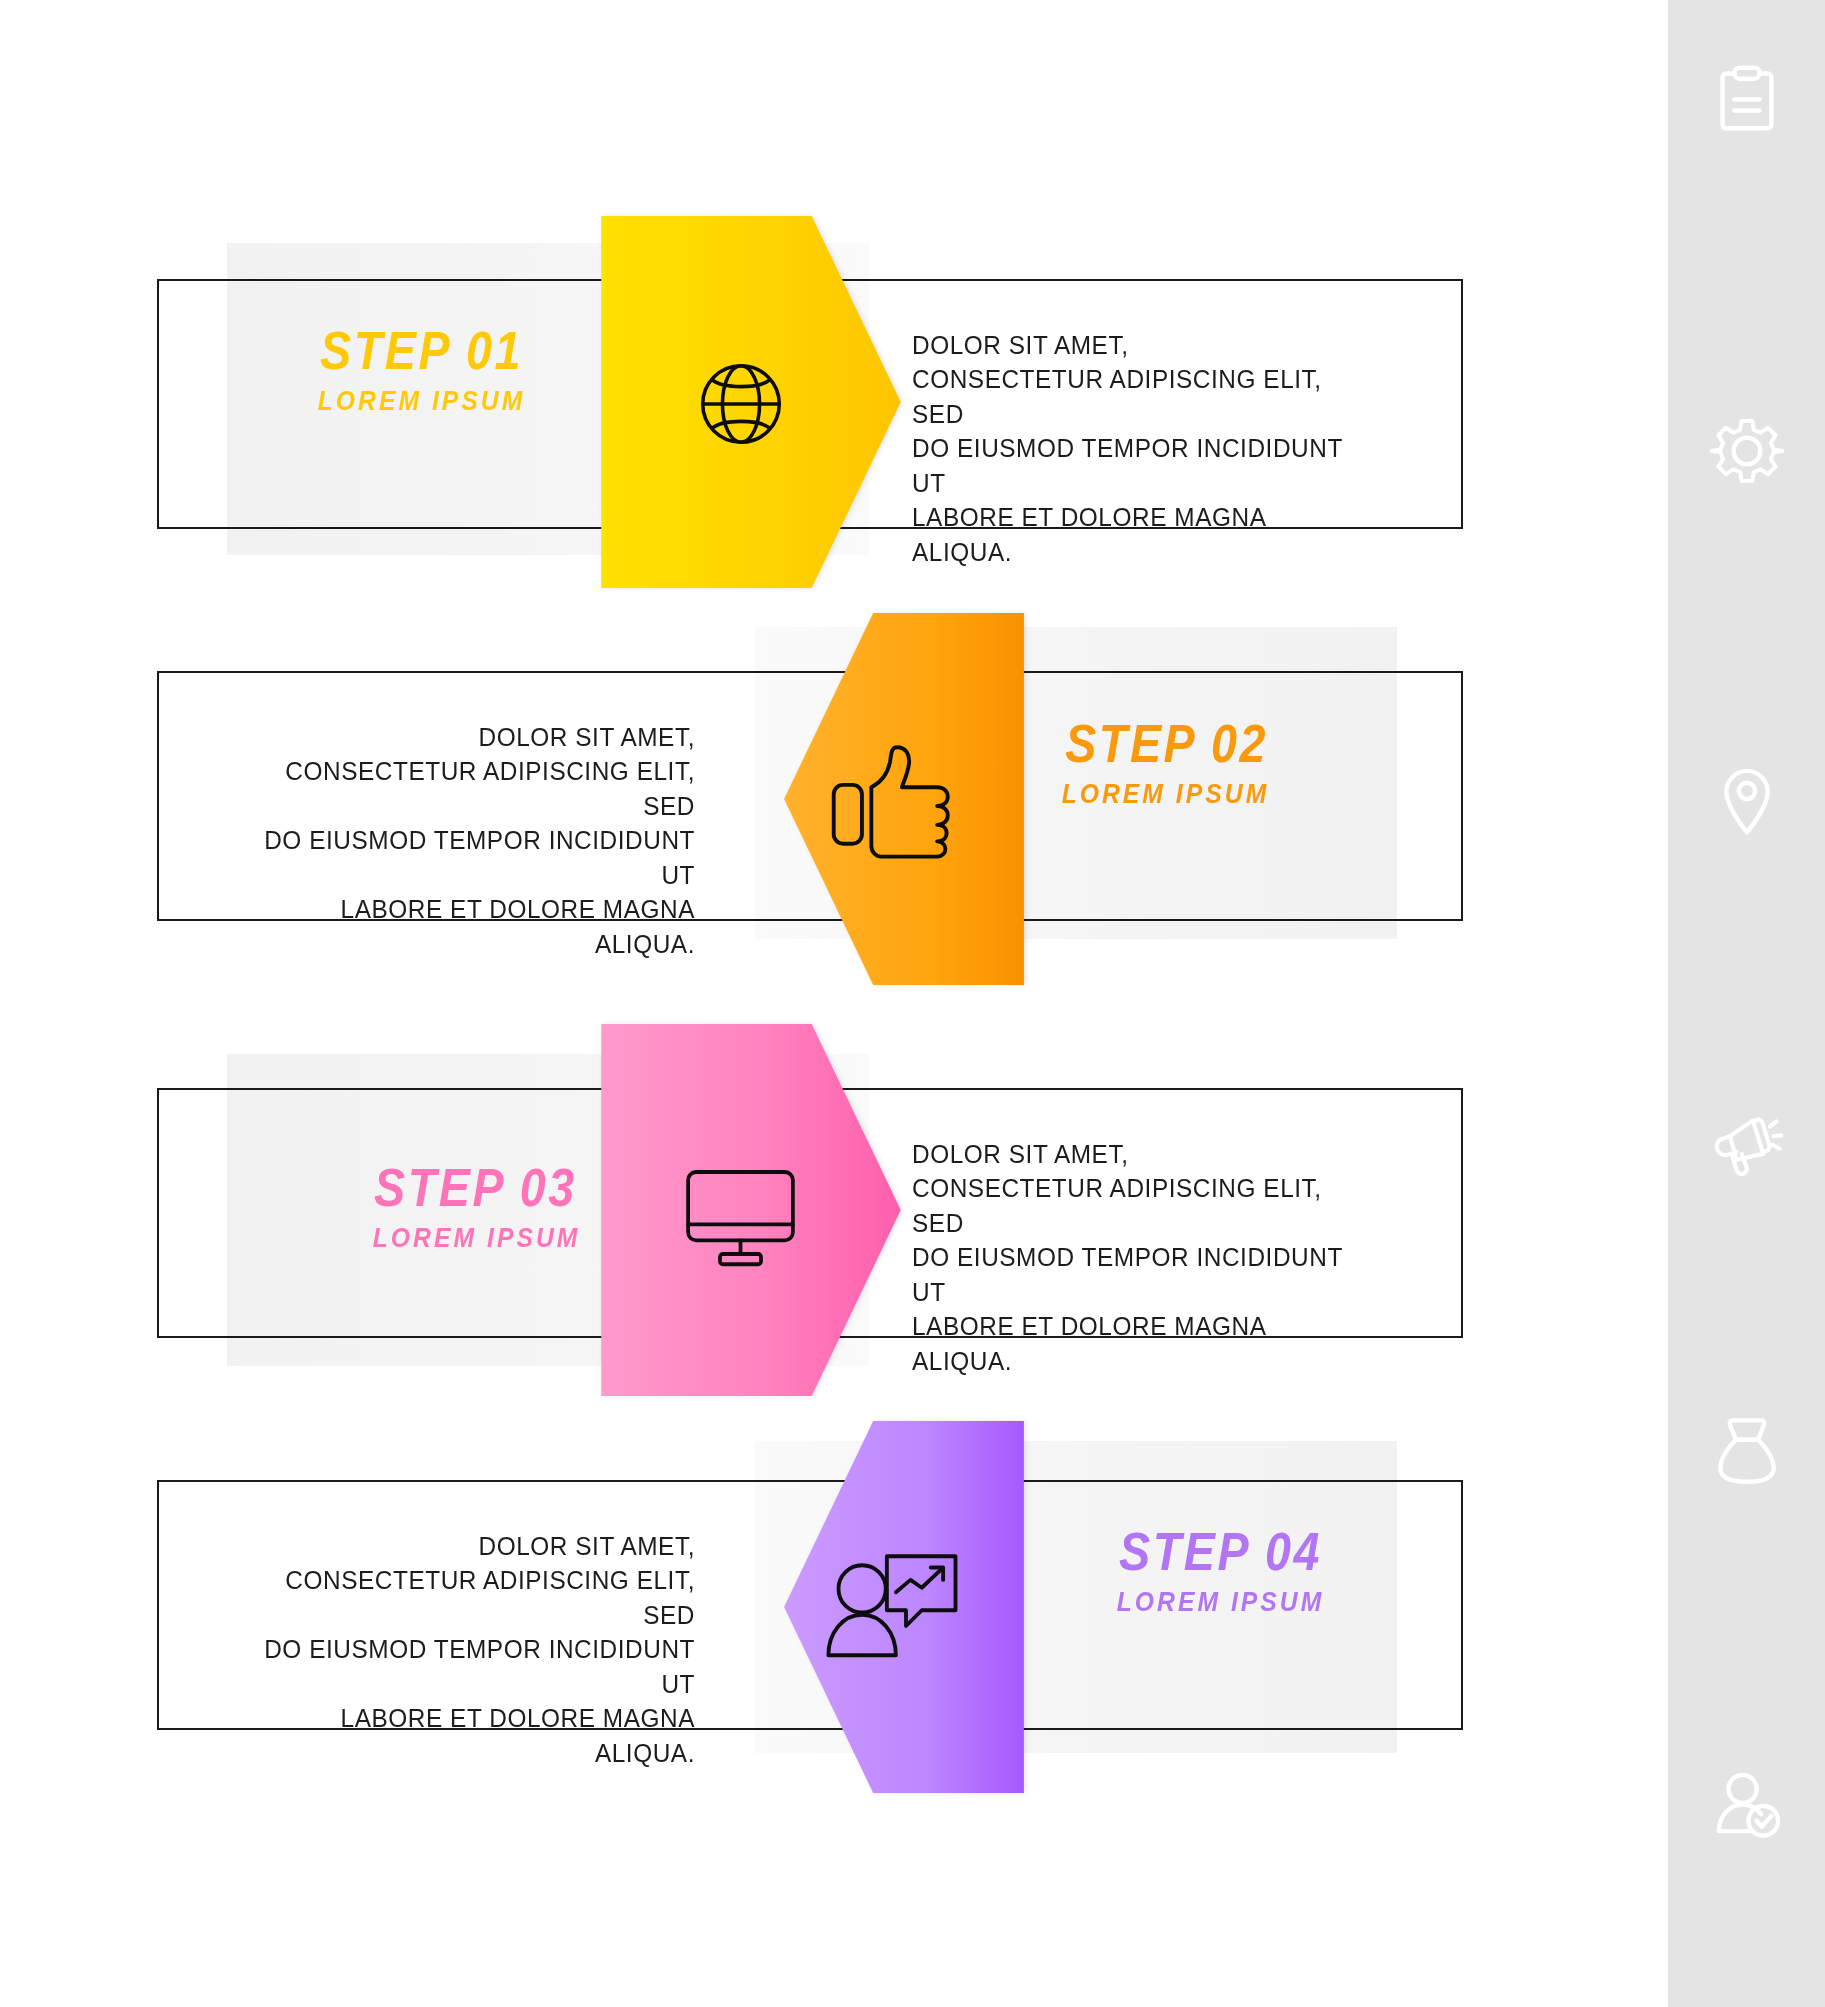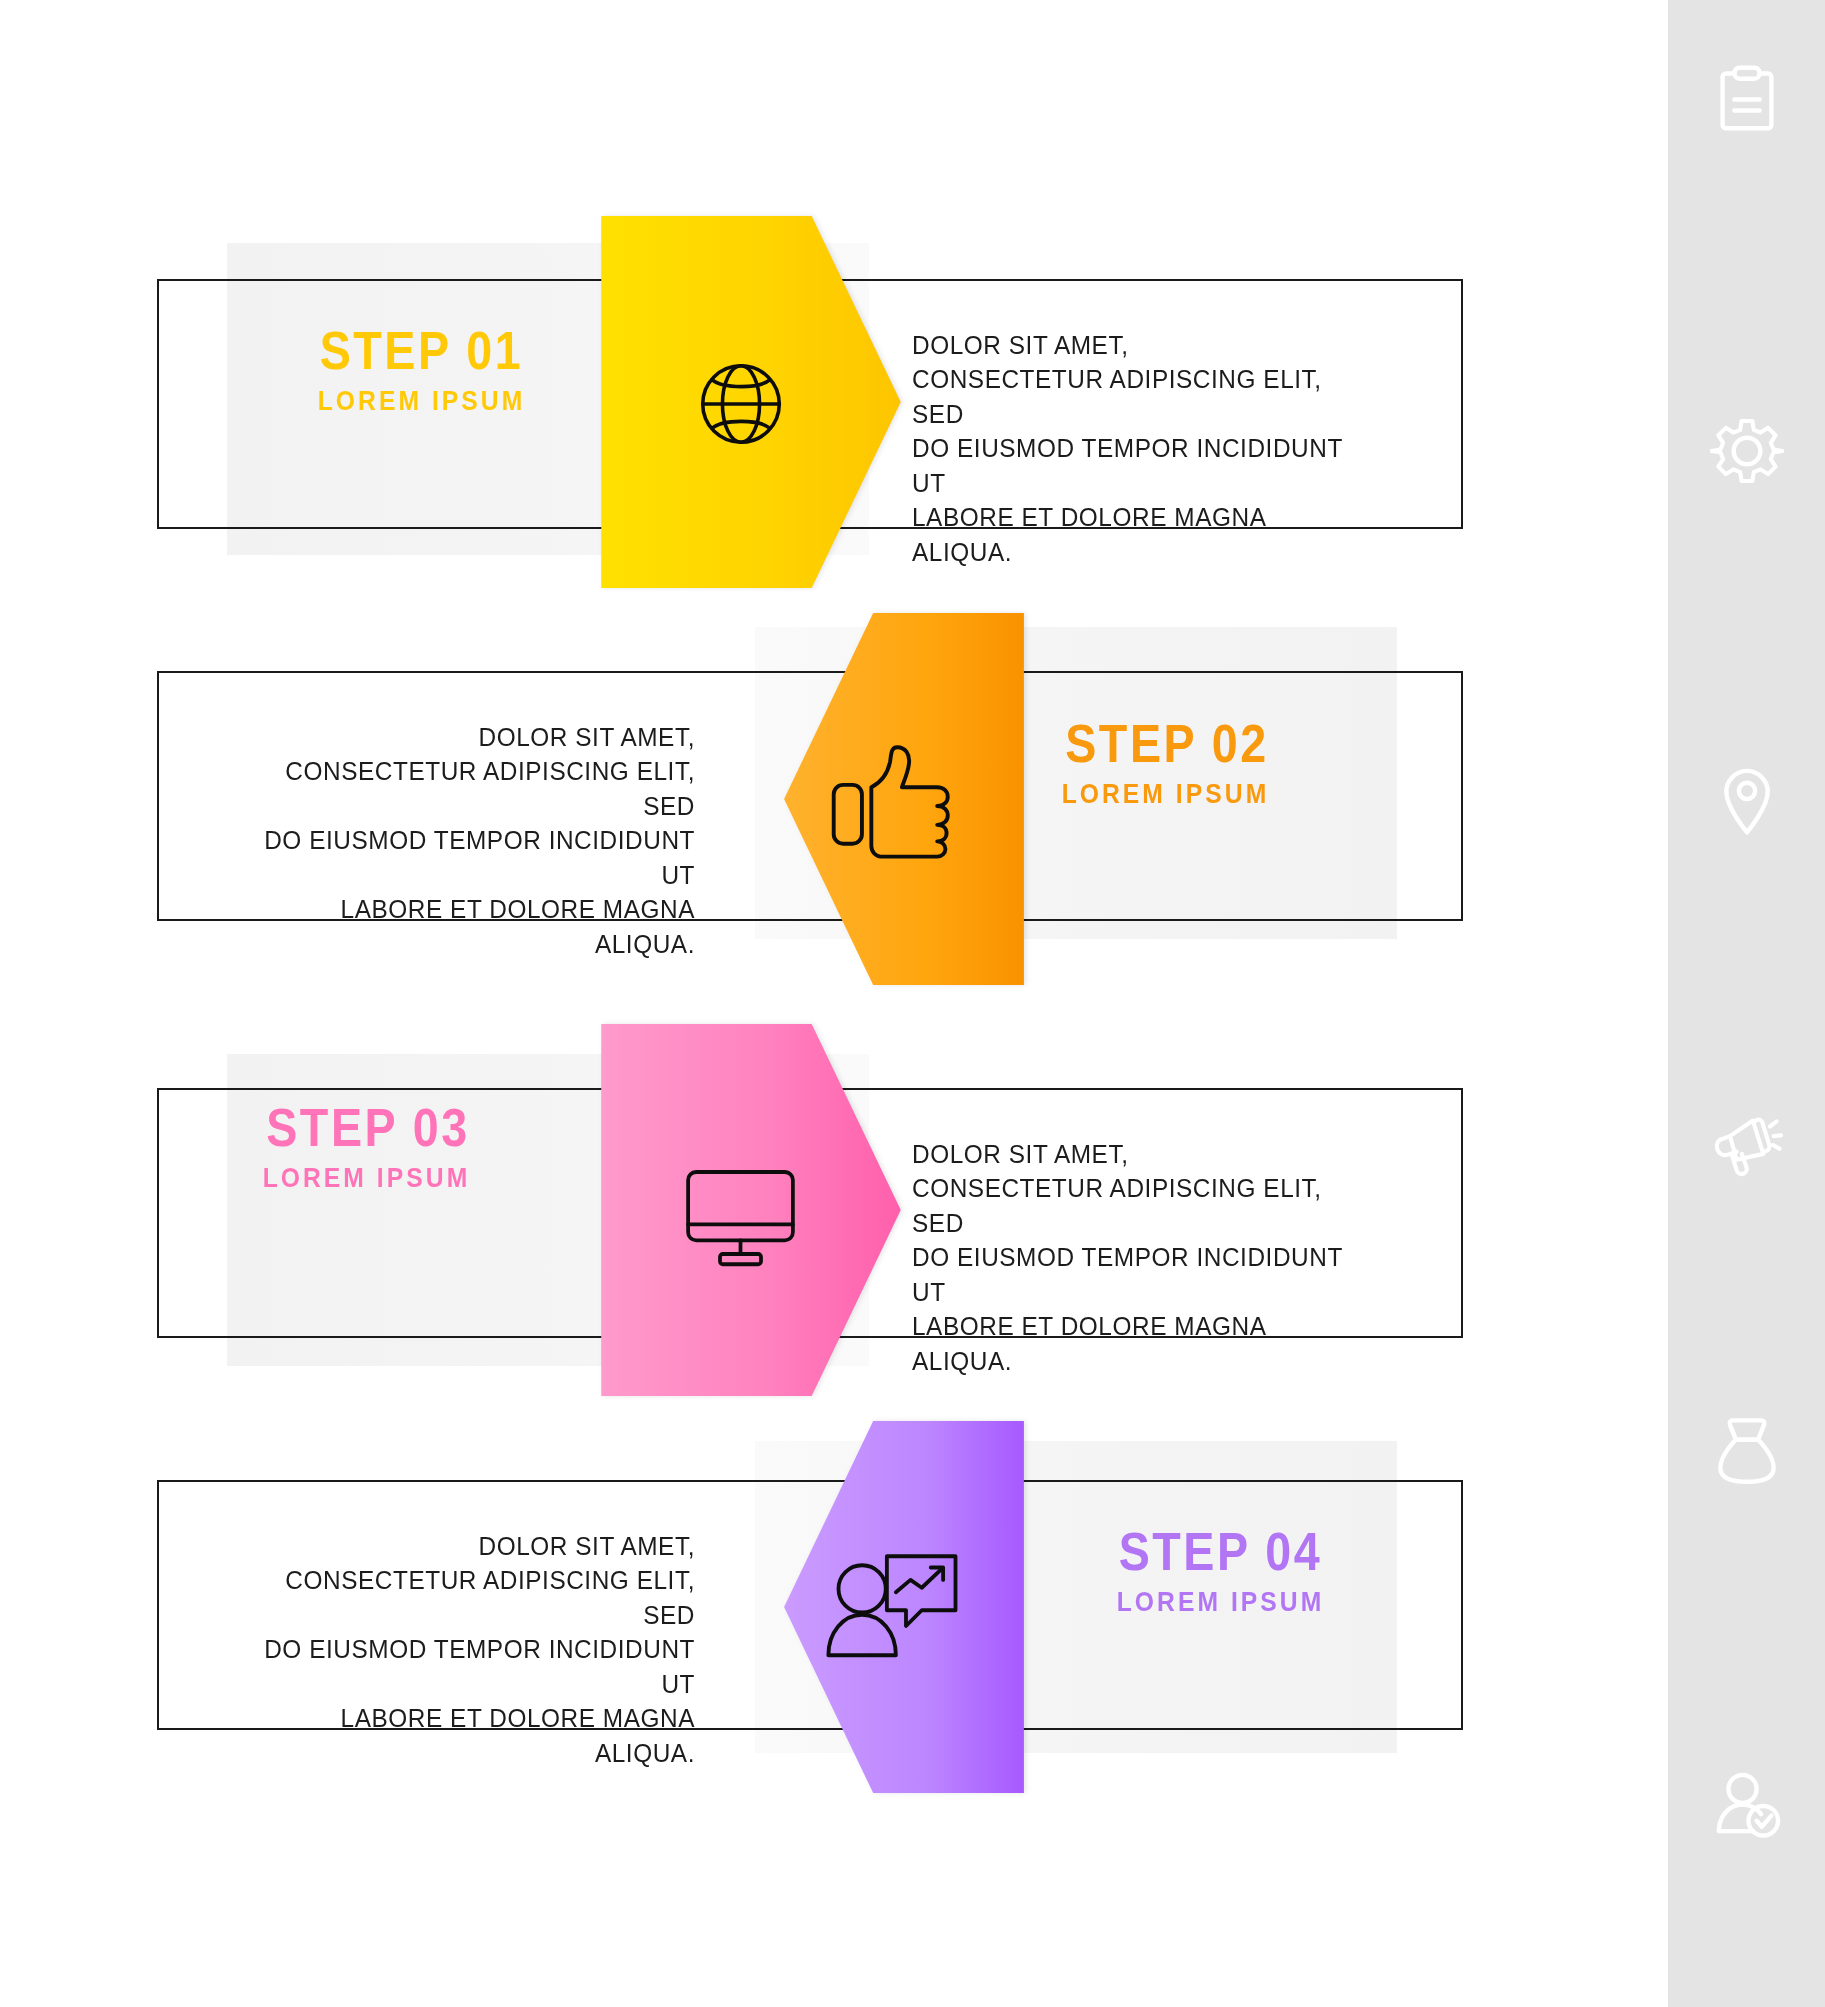--- a/index.html
+++ b/index.html
@@ -47,21 +47,21 @@
     filter:drop-shadow(2px 0 2.9px rgba(0,0,0,0.10));
   }
   .arrow svg{display:block;}
 
   .icon-art{
     position:absolute;
     display:flex;align-items:center;justify-content:center;
   }
   .icon-art svg{display:block;}
 
-  .label-box{position:absolute;}
+  .label-box{position:absolute;font-style:italic;}
   .step-title{
     font-family:"Liberation Sans Narrow","Liberation Sans",sans-serif;
     font-weight:700;
     font-size:53px;
     letter-spacing:2.9px;
     line-height:1.05;
     transform:scaleX(0.88);
     white-space:nowrap;
   }
   .step-sub{
@@ -182,21 +182,21 @@
       </svg>
     </div>
     <div class="icon-art" style="left:667px;top:1142px;width:147px;height:142px;">
       <svg width="123" height="116" viewBox="0 0 108 100" fill="none" stroke="#0d0d0d" stroke-width="3.3" stroke-linejoin="round" stroke-linecap="round">
         <rect x="8" y="14" width="92" height="60" rx="7"></rect>
         <line x1="8" y1="60" x2="100" y2="60"></line>
         <line x1="54" y1="74" x2="54" y2="86"></line>
         <rect x="36" y="86" width="36" height="9" rx="2.5"></rect>
       </svg>
     </div>
-    <div class="label-box lbl-center" style="left:245px;top:1100px;width:353px;text-align:left;">
+    <div class="label-box lbl-center" style="left:245px;top:1160px;width:353px;text-align:right;">
       <div class="step-title" style="color:#FF74B9;">STEP 03</div>
       <div class="step-sub" style="color:#FF74B9;">LOREM IPSUM</div>
     </div>
     <div class="body-text l" style="left:912px;top:1137px;width:470px;">DOLOR SIT AMET,
 CONSECTETUR ADIPISCING ELIT, SED
 DO EIUSMOD TEMPOR INCIDIDUNT UT
 LABORE ET DOLORE MAGNA ALIQUA.</div>
   </div>
 
   <div class="band" style="top:0;">

